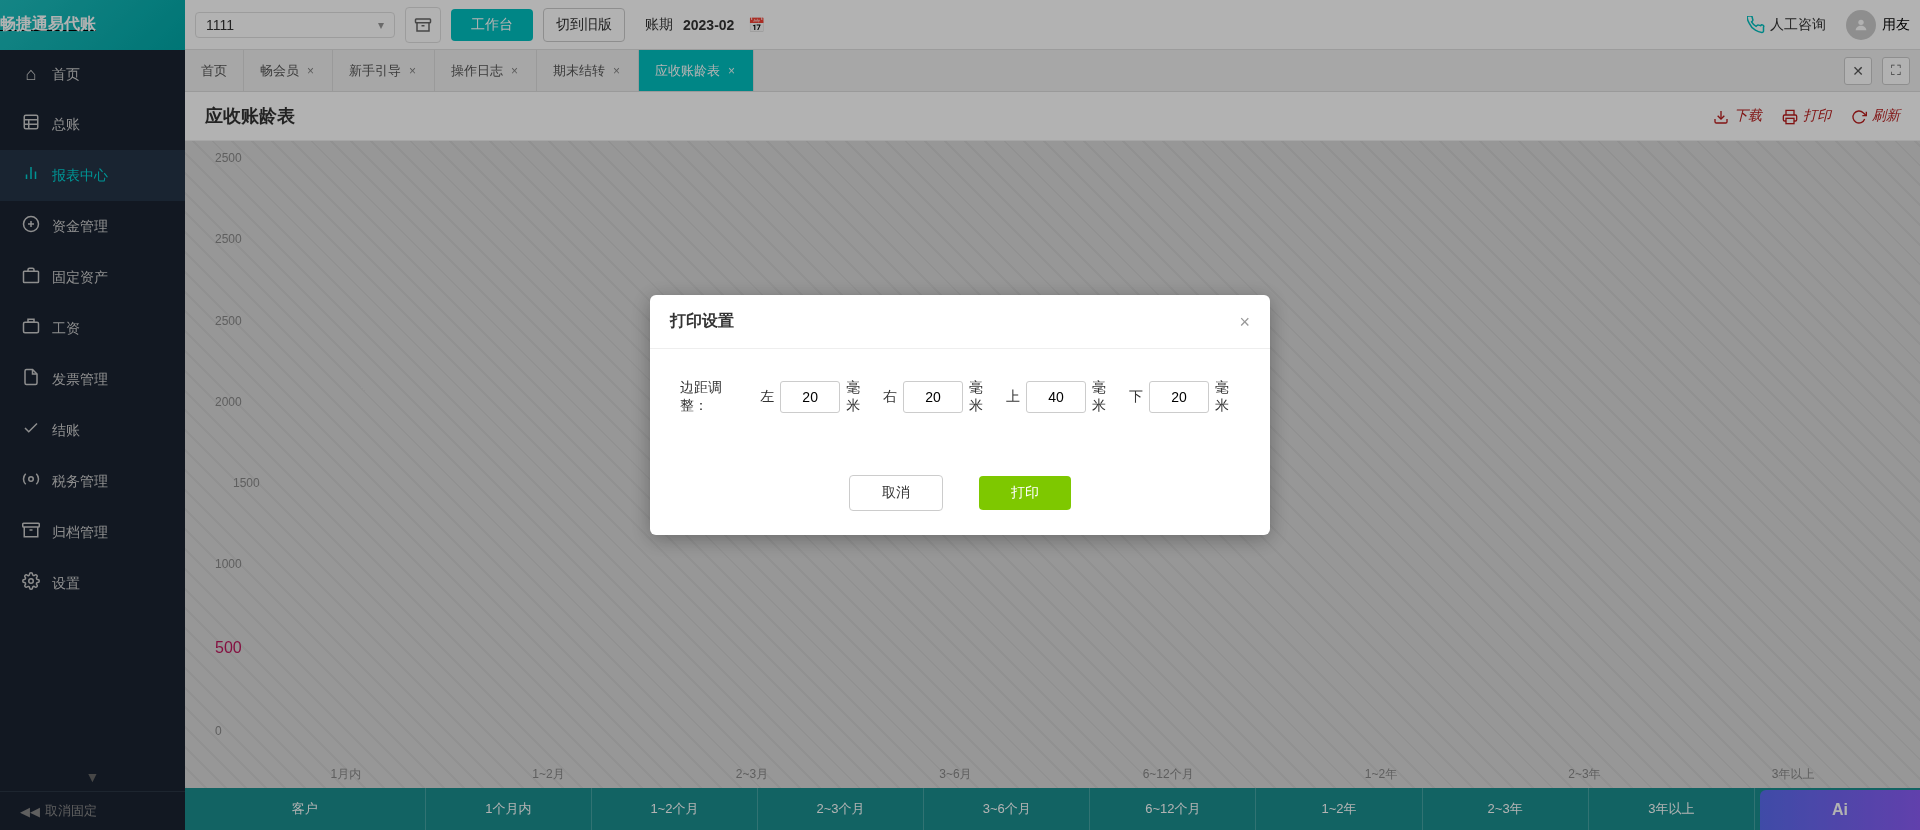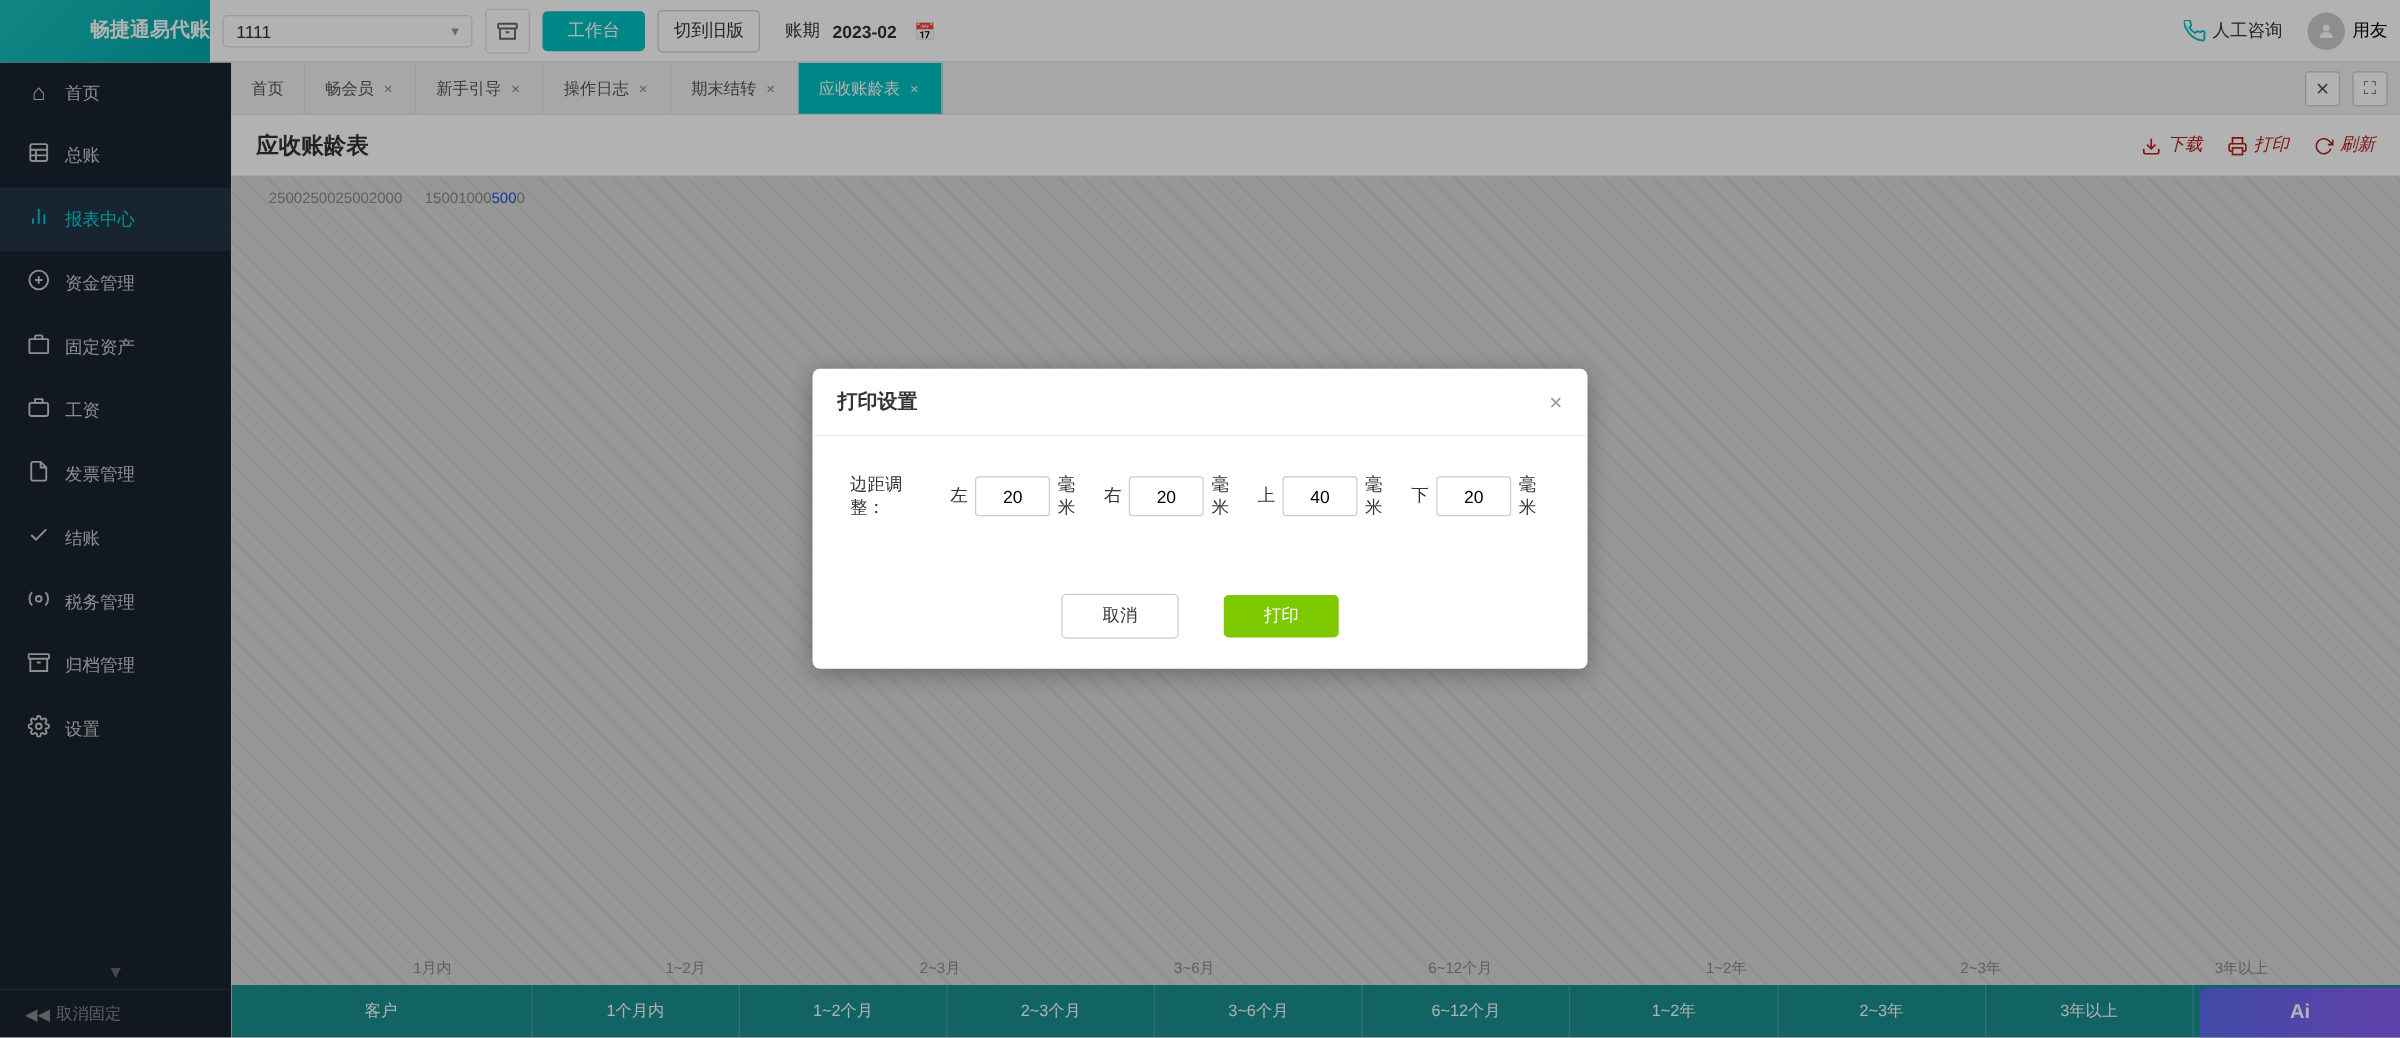--- a/index.html
+++ b/index.html
@@ -10,28 +10,29 @@
       height: 50px;
       background: #fff;
       display: flex;
       align-items: center;
       border-bottom: 1px solid #e0e0e0;
       padding: 0 10px;
       gap: 10px;
       flex-shrink: 0;
     }
     .logo-area {
-      width: 168px;
+      width: 185px;
       height: 50px;
       background: linear-gradient(135deg, #1ebfbf, #00a8a8);
       display: flex;
       align-items: center;
-      justify-content: flex-end;
+      justify-content: flex-start;
       flex-shrink: 0;
       margin-left: -10px;
+      text-decoration: underline;
     }
     .logo-text {
       color: #fff;
       font-size: 16px;
       font-weight: bold;
     }
     .company-selector {
       display: flex;
       align-items: center;
       border: 1px solid #e0e0e0;
@@ -651,28 +652,28 @@
                   <path d="M20.49 15a9 9 0 11-2.12-9.36L23 10"></path>
                 </svg>
               <span>刷新</span>
             </div>
           </div>
         </div>
 
         <div class="chart-area">
           <div class="chart-bg"></div>
 
-          <div style="position:absolute;left:30px;top:0;bottom:40px;display:flex;flex-direction:row;justify-content:space-between;padding:10px 0;">
+          <div style="position:absolute;left:30px;top:0;bottom:40px;display:flex;flex-direction:column;justify-content:space-between;padding:10px 0;">
             <span style="color:#888;font-size:12px;">2500</span>
             <span style="color:#888;font-size:12px;">2500</span>
             <span style="color:#888;font-size:12px;">2500</span>
             <span style="color:#888;font-size:12px;">2000</span>
             <span style="color:#888;font-size:12px;margin-left:18px;">1500</span>
             <span style="color:#888;font-size:12px;">1000</span>
-            <span style="color:#1d4ed8;font-size:12px;">500</span>
+            <span style="color:#be185d;font-size:16px;">500</span>
             <span style="color:#888;font-size:12px;">0</span>
           </div>
 
           <div style="position:absolute;bottom:5px;left:60px;right:20px;display:flex;justify-content:space-around;">
             <span style="color:#888;font-size:12px;">1月内</span>
             <span style="color:#888;font-size:12px;">1~2月</span>
             <span style="color:#888;font-size:12px;">2~3月</span>
             <span style="color:#888;font-size:12px;">3~6月</span>
             <span style="color:#888;font-size:12px;">6~12个月</span>
             <span style="color:#888;font-size:12px;">1~2年</span>

